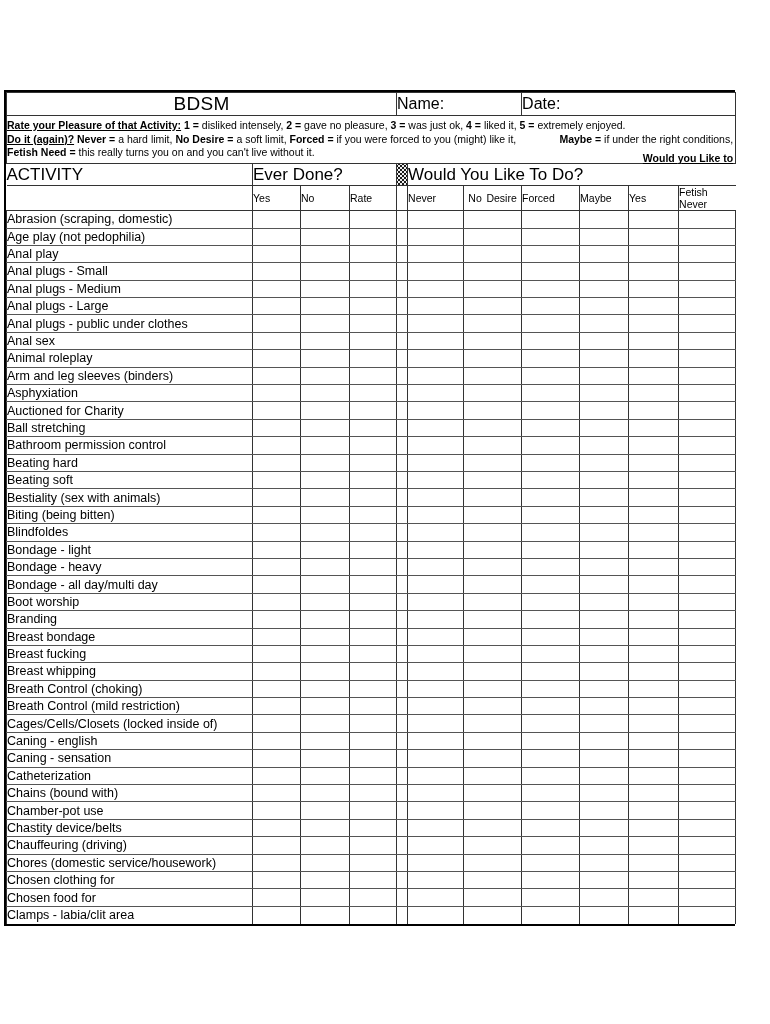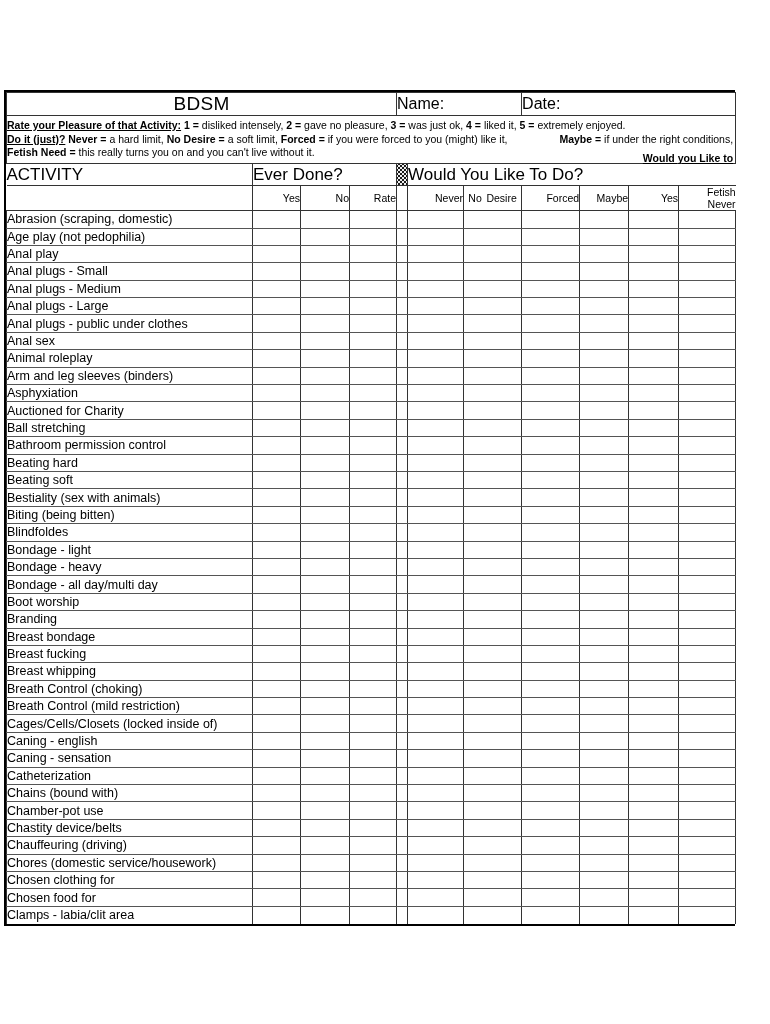--- a/index.html
+++ b/index.html
@@ -100,21 +100,21 @@
       radial-gradient(#ffffff 0.7px, transparent 0.8px),
       radial-gradient(#ffffff 0.7px, transparent 0.8px);
     background-size: 4px 4px;
     background-position: 0 0, 2px 2px;
     width: 100%; height: 100%;
   }
 
   
   .r4 td { height: 24px; }
   .colhead {
-    text-align: right;
+    text-align: left;
     font-size: 10.5px;
     font-weight: bold;
     color: #000;
     vertical-align: bottom;
     padding-bottom: 3px;
     line-height: 1.15;
   }
   .colhead.two { vertical-align: middle; padding-bottom: 0; }
   .colhead.blank { border-left: none; }
   .colhead.lastcol { border-right: none; }
@@ -174,21 +174,21 @@
               <span>gave no pleasure,</span>
               <b>3</b><b> =</b>
               <span>was just ok,</span>
               <b>4</b><b> =</b>
               <span>liked it,</span>
               <b>5</b><b> =</b>
               <span>extremely enjoyed.</span>
               <u class="lg-right">Would you Like to</u>
             </div>
             <div class="lg-line">
-              <u>Do it (just)?</u>
+              <u>Do it (again)?</u>
               <b>Never</b><b> =</b>
               <span>a hard limit,</span>
               <b>No Desire</b><b> =</b>
               <span>a soft limit,</span>
               <b>Forced</b><b> =</b>
               <span>if you were forced to you (might) like it,</span>
               <span class="lg-right2"><b>Maybe</b><b> =</b>
                 <span>if under the right conditions,</span></span>
             </div>
             <div class="lg-line">

